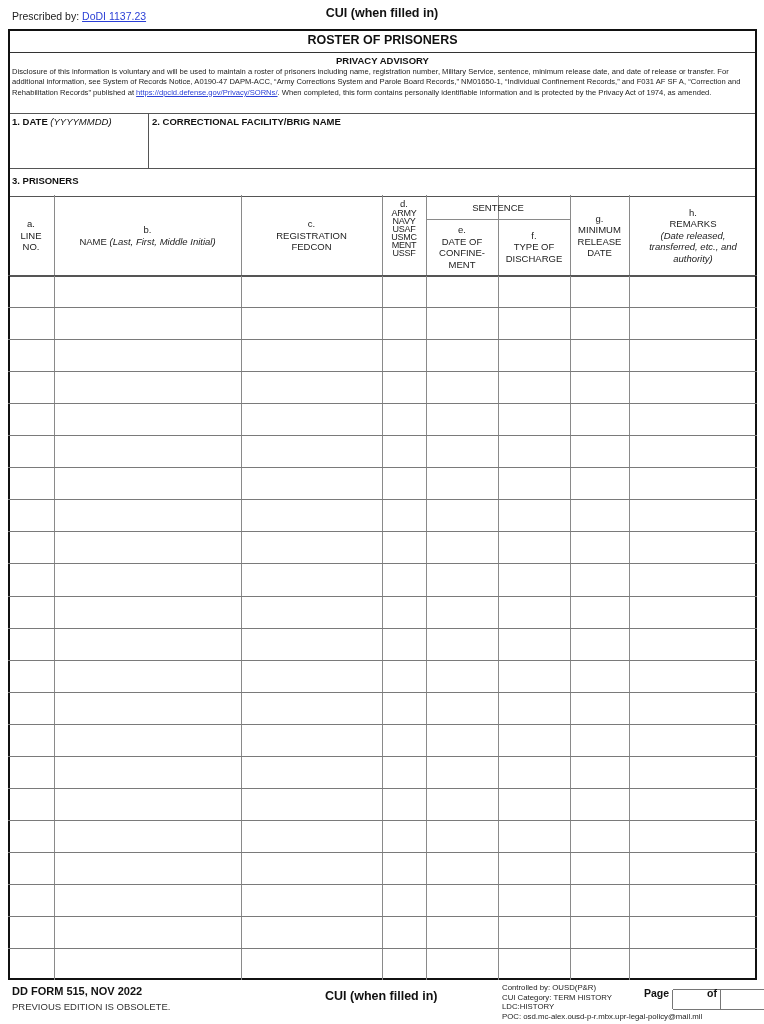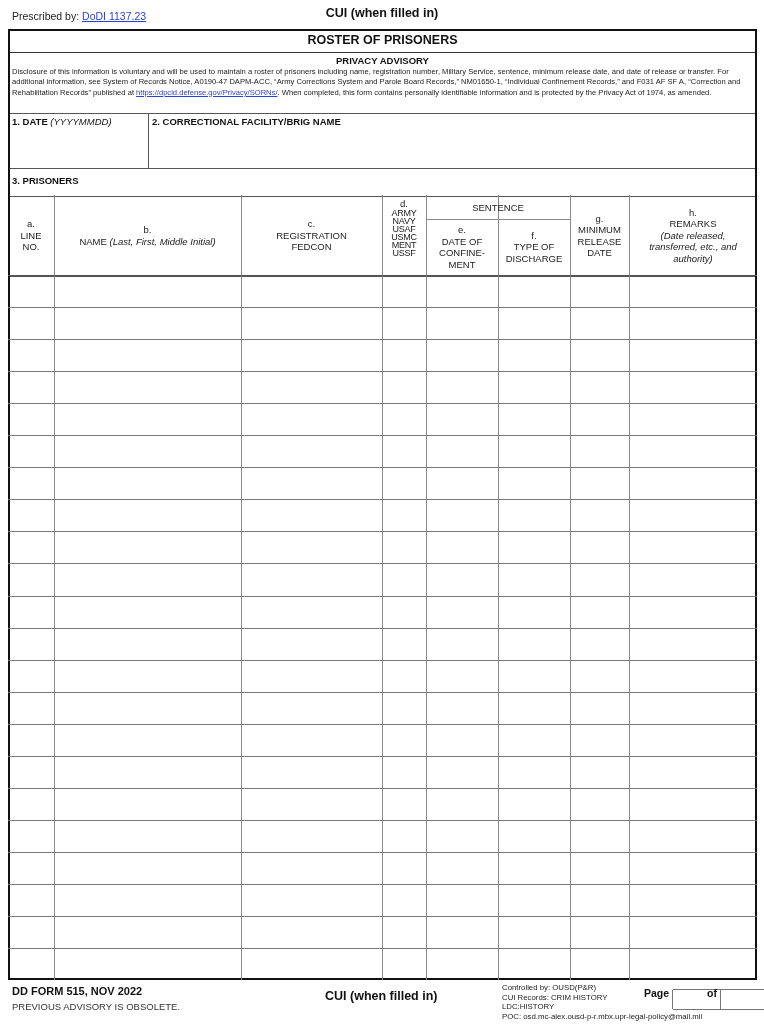--- a/index.html
+++ b/index.html
@@ -382,25 +382,25 @@
       <div>MINIMUM</div>
       <div>RELEASE</div>
       <div>DATE</div>
     </div>
 </div>
 <div class="hdr" style="left:629px;top:196px;width:128px;height:79px;">
   <div><div>h.</div><div>REMARKS</div><i><div>(Date released,</div><div>transferred, etc., and</div><div>authority)</div></i></div>
 </div>
 
 <div class="abs ftr-form">DD FORM 515, NOV 2022</div>
-<div class="abs ftr-prev">PREVIOUS ADVISORY IS OBSOLETE.</div>
+<div class="abs ftr-prev">PREVIOUS EDITION IS OBSOLETE.</div>
 <div class="abs cui-bot">CUI (when filled in)</div>
 <div class="abs ctrl">
   <div>Controlled by: OUSD(P&amp;R)</div>
-  <div>CUI Records: CRIM HISTORY</div>
+  <div>CUI Category: TERM HISTORY</div>
   <div>LDC:HISTORY</div>
   <div>POC: osd.mc-alex.ousd-p-r.mbx.upr-legal-policy@mail.mil</div>
 </div>
 <div class="abs page">Page</div>
 <div class="page-line" style="left:672px;top:989px;width:28px;">
   <input type="text" value="" style="">
 </div>
 <div class="abs page" style="left:707px;">of</div>
 <div class="page-line" style="left:720px;top:989px;width:34px;">
   <input type="text" value="" style="">

